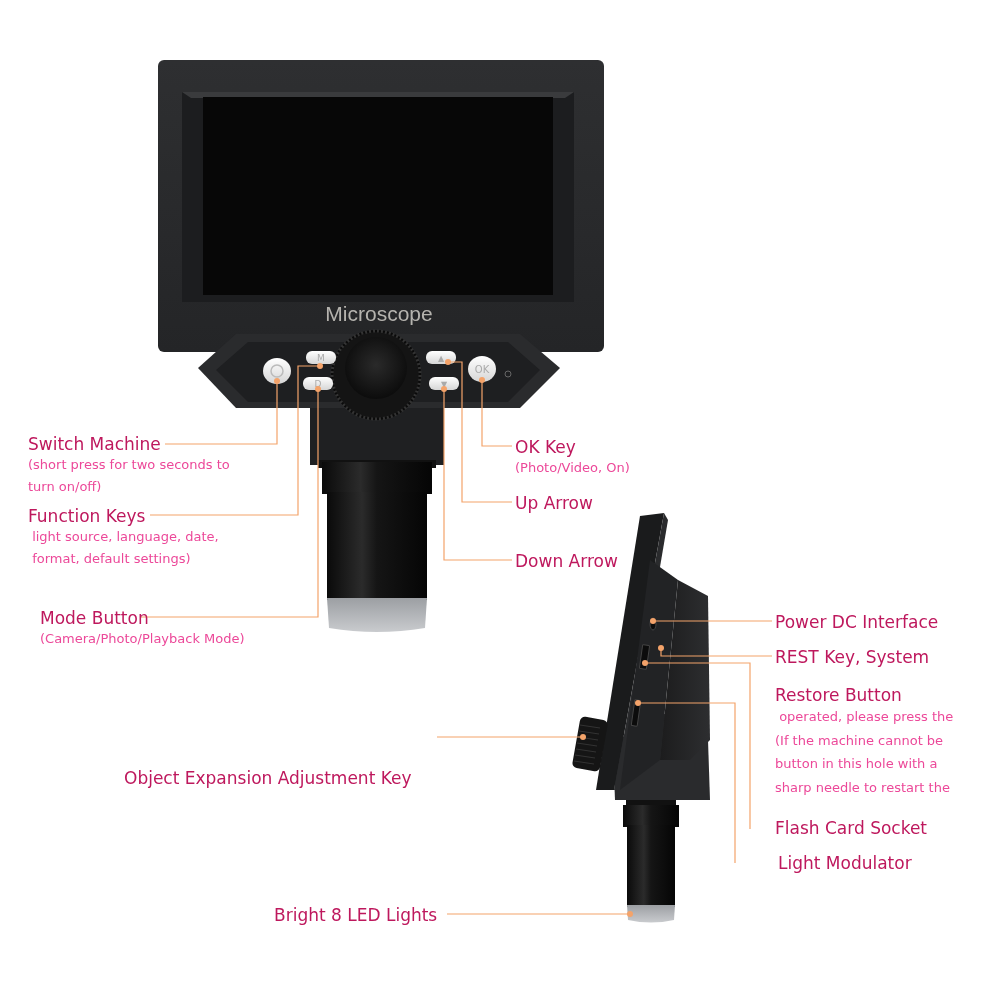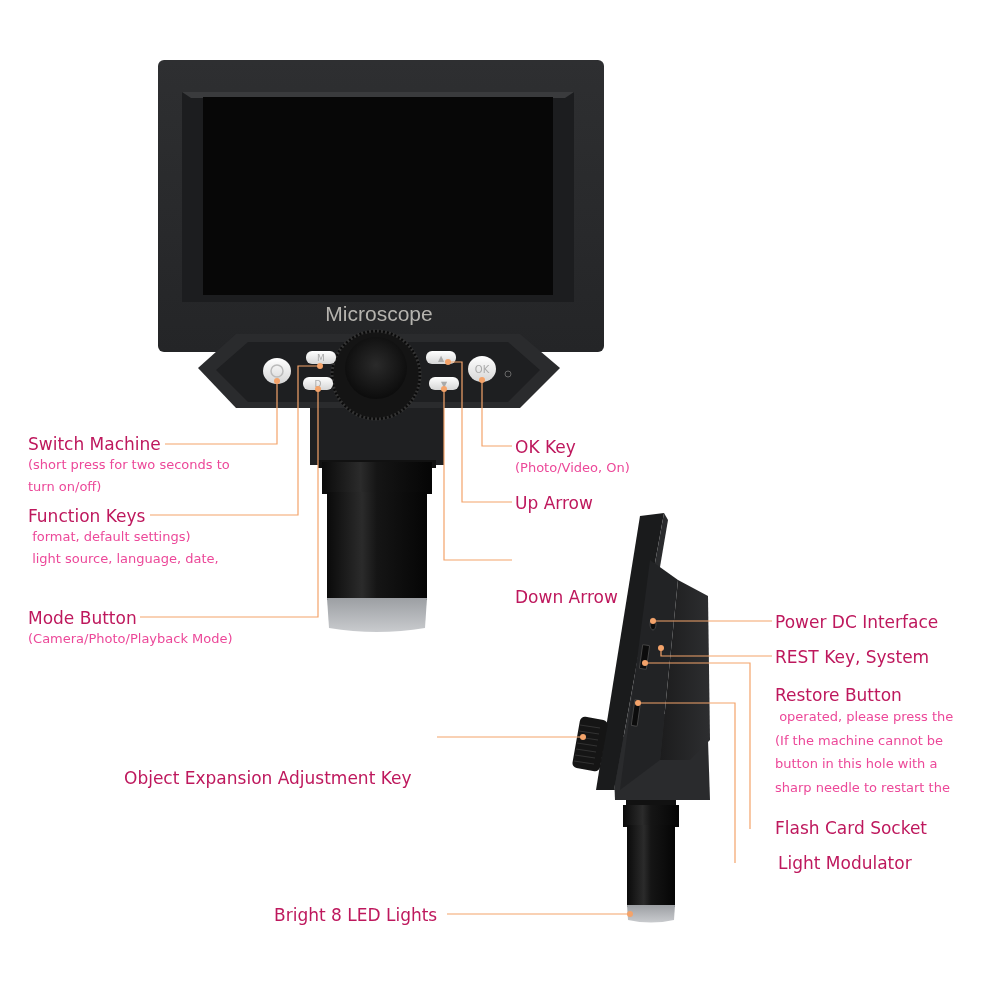--- a/index.html
+++ b/index.html
@@ -146,35 +146,35 @@
 </svg>
 
 <div class="abs" style="left:28px; top:434px;">
   <div class="label-title">Switch Machine</div>
   <div class="label-sub">(short press for two seconds to</div>
   <div class="label-sub">turn on/off)</div>
 </div>
 
 <div class="abs" style="left:28px; top:506px;">
   <div class="label-title">Function Keys</div>
+  <div class="label-sub" style="white-space:pre"> light source, language, date,</div>
   <div class="label-sub" style="white-space:pre"> format, default settings)</div>
-  <div class="label-sub" style="white-space:pre"> light source, language, date,</div>
 </div>
 
-<div class="abs" style="left:28px; top:608px;">
+<div class="abs" style="left:40px; top:608px;">
   <div class="label-title">Mode Button</div>
   <div class="label-sub">(Camera/Photo/Playback Mode)</div>
 </div>
 
 <div class="abs" style="left:515px; top:437px;">
   <div class="label-title">OK Key</div>
   <div class="label-sub">(Photo/Video, On)</div>
 </div>
 <div class="abs label-title" style="left:515px; top:493px;">Up Arrow</div>
-<div class="abs label-title" style="left:515px; top:551px;margin-top:36px;">Down Arrow</div>
+<div class="abs label-title" style="left:515px; top:551px;">Down Arrow</div>
 
 <div class="abs label-title" style="left:775px; top:612px;">Power DC Interface</div>
 
 <div class="abs" style="left:775px; top:647px;">
   <div class="label-title">REST Key, System</div>
   <div class="label-title" style="margin-top:18px">Restore Button</div>
   <div class="label-sub tight" style="white-space:pre"> operated, please press the</div>
   <div class="label-sub tight">(If the machine cannot be</div>
   <div class="label-sub tight">button in this hole with a</div>
   <div class="label-sub tight">sharp needle to restart the</div>

